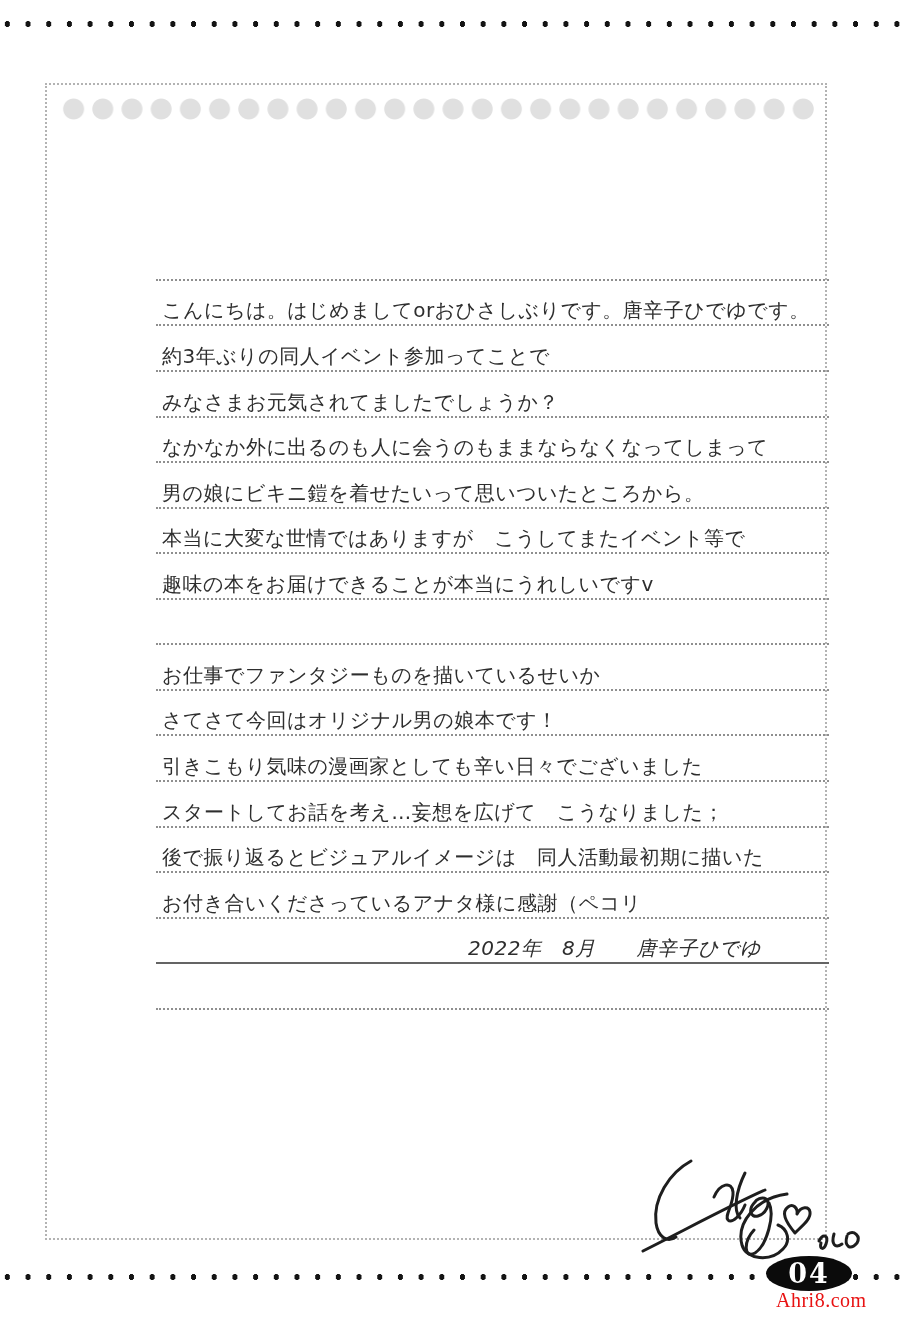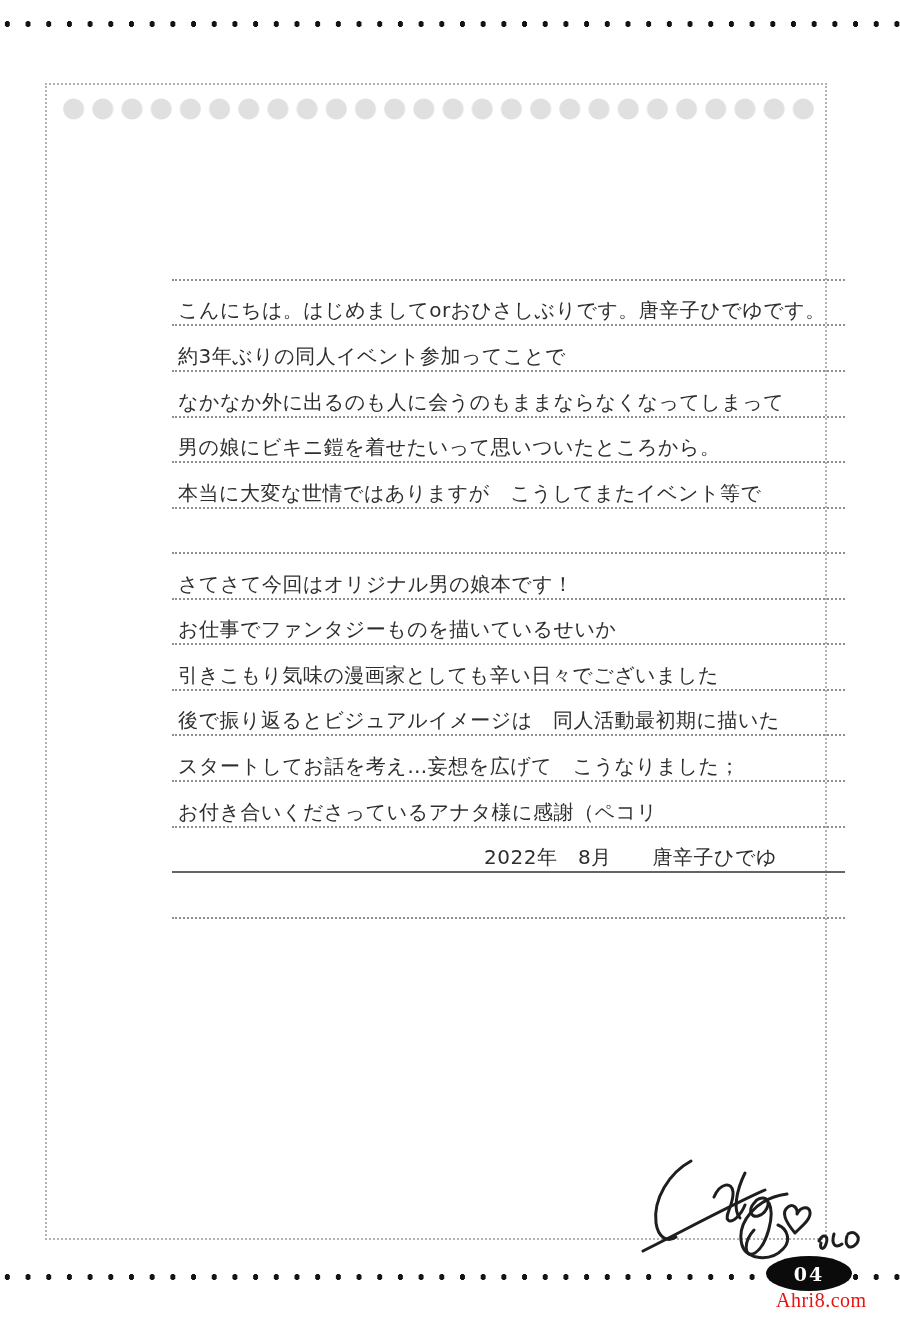--- a/index.html
+++ b/index.html
@@ -27,40 +27,40 @@
   
   .page-frame{position:absolute;left:45px;top:83px;width:782px;height:1157px;
     border:2px dotted var(--frame);background:#fff;}
 
   
   .halftone-row{position:absolute;left:12px;top:11px;width:760px;height:26px;
     background-image:radial-gradient(circle 11.6px at 14.6px 13px,var(--halftone) 86%,rgba(255,255,255,0) 94%);
     background-size:29.2px 26px;background-repeat:repeat-x;}
 
   
-  .lines{position:absolute;left:109px;top:150.4px;width:673px;margin-left:16px;}
+  .lines{position:absolute;left:109px;top:150.4px;width:673px;}
   .line{height:45.55px;border-bottom:2px dotted var(--rule);
     display:flex;align-items:flex-end;}
   .line .txt{display:block;padding:0 0 3px 6px;font-size:20px;line-height:22px;
     color:var(--ink);letter-spacing:0.5px;white-space:nowrap;
     font-family:"DejaVu Sans",sans-serif;}
-  .line.date{border-bottom:2px solid #646464;}
+  .line.date{border-bottom:2px solid #646464;font-style:italic;}
   .line.date .txt{padding-left:312px;}
 
   
   .signature{position:absolute;left:588px;top:1068px;width:238px;height:120px;}
   .signature svg{width:100%;height:100%;}
   .signature path{fill:none;stroke:#1e1e1e;stroke-width:3;stroke-linecap:round;stroke-linejoin:round;}
 
   
   .page-badge{position:absolute;left:766px;top:1256px;width:86px;height:35px;
     background:var(--badge-bg);border-radius:50%;display:flex;align-items:center;justify-content:center;
     z-index:3;}
   .page-badge .num{color:var(--badge-fg);font-family:"DejaVu Serif",serif;font-weight:bold;
-    font-size:19px;letter-spacing:2px;}
+    font-size:27px;letter-spacing:2px;}
 
   
   .watermark{position:absolute;left:776px;top:1289px;color:var(--accent-red);
     font-family:Liberation Serif, serif;font-size:20px;letter-spacing:0.5px;z-index:3;}
 </style>
 </head>
 <body>
 
 <div class="stage">
 
@@ -72,45 +72,51 @@
         <div class="line">
           <span class="txt"></span>
         </div>
         <div class="line">
           <span class="txt">こんにちは。はじめましてorおひさしぶりです。唐辛子ひでゆです。</span>
         </div>
         <div class="line">
           <span class="txt">約3年ぶりの同人イベント参加ってことで</span>
         </div>
         <div class="line">
+          <span class="txt">みなさまお元気されてましたでしょうか？</span>
+        </div>
+        <div class="line">
           <span class="txt">なかなか外に出るのも人に会うのもままならなくなってしまって</span>
         </div>
         <div class="line">
           <span class="txt">男の娘にビキニ鎧を着せたいって思いついたところから。</span>
         </div>
         <div class="line">
           <span class="txt">本当に大変な世情ではありますが　こうしてまたイベント等で</span>
         </div>
         <div class="line">
+          <span class="txt">趣味の本をお届けできることが本当にうれしいですv</span>
+        </div>
+        <div class="line">
           <span class="txt"></span>
+        </div>
+        <div class="line">
+          <span class="txt">お仕事でファンタジーものを描いているせいか</span>
         </div>
         <div class="line">
           <span class="txt">さてさて今回はオリジナル男の娘本です！</span>
         </div>
         <div class="line">
-          <span class="txt">お仕事でファンタジーものを描いているせいか</span>
-        </div>
-        <div class="line">
           <span class="txt">引きこもり気味の漫画家としても辛い日々でございました</span>
         </div>
         <div class="line">
-          <span class="txt">後で振り返るとビジュアルイメージは　同人活動最初期に描いた</span>
+          <span class="txt">スタートしてお話を考え…妄想を広げて　こうなりました；</span>
         </div>
         <div class="line">
-          <span class="txt">スタートしてお話を考え…妄想を広げて　こうなりました；</span>
+          <span class="txt">後で振り返るとビジュアルイメージは　同人活動最初期に描いた</span>
         </div>
         <div class="line">
           <span class="txt">お付き合いくださっているアナタ様に感謝（ペコリ</span>
         </div>
         <div class="line date">
           <span class="txt">2022年　8月　　唐辛子ひでゆ</span>
         </div>
         <div class="line">
           <span class="txt"></span>
         </div>

